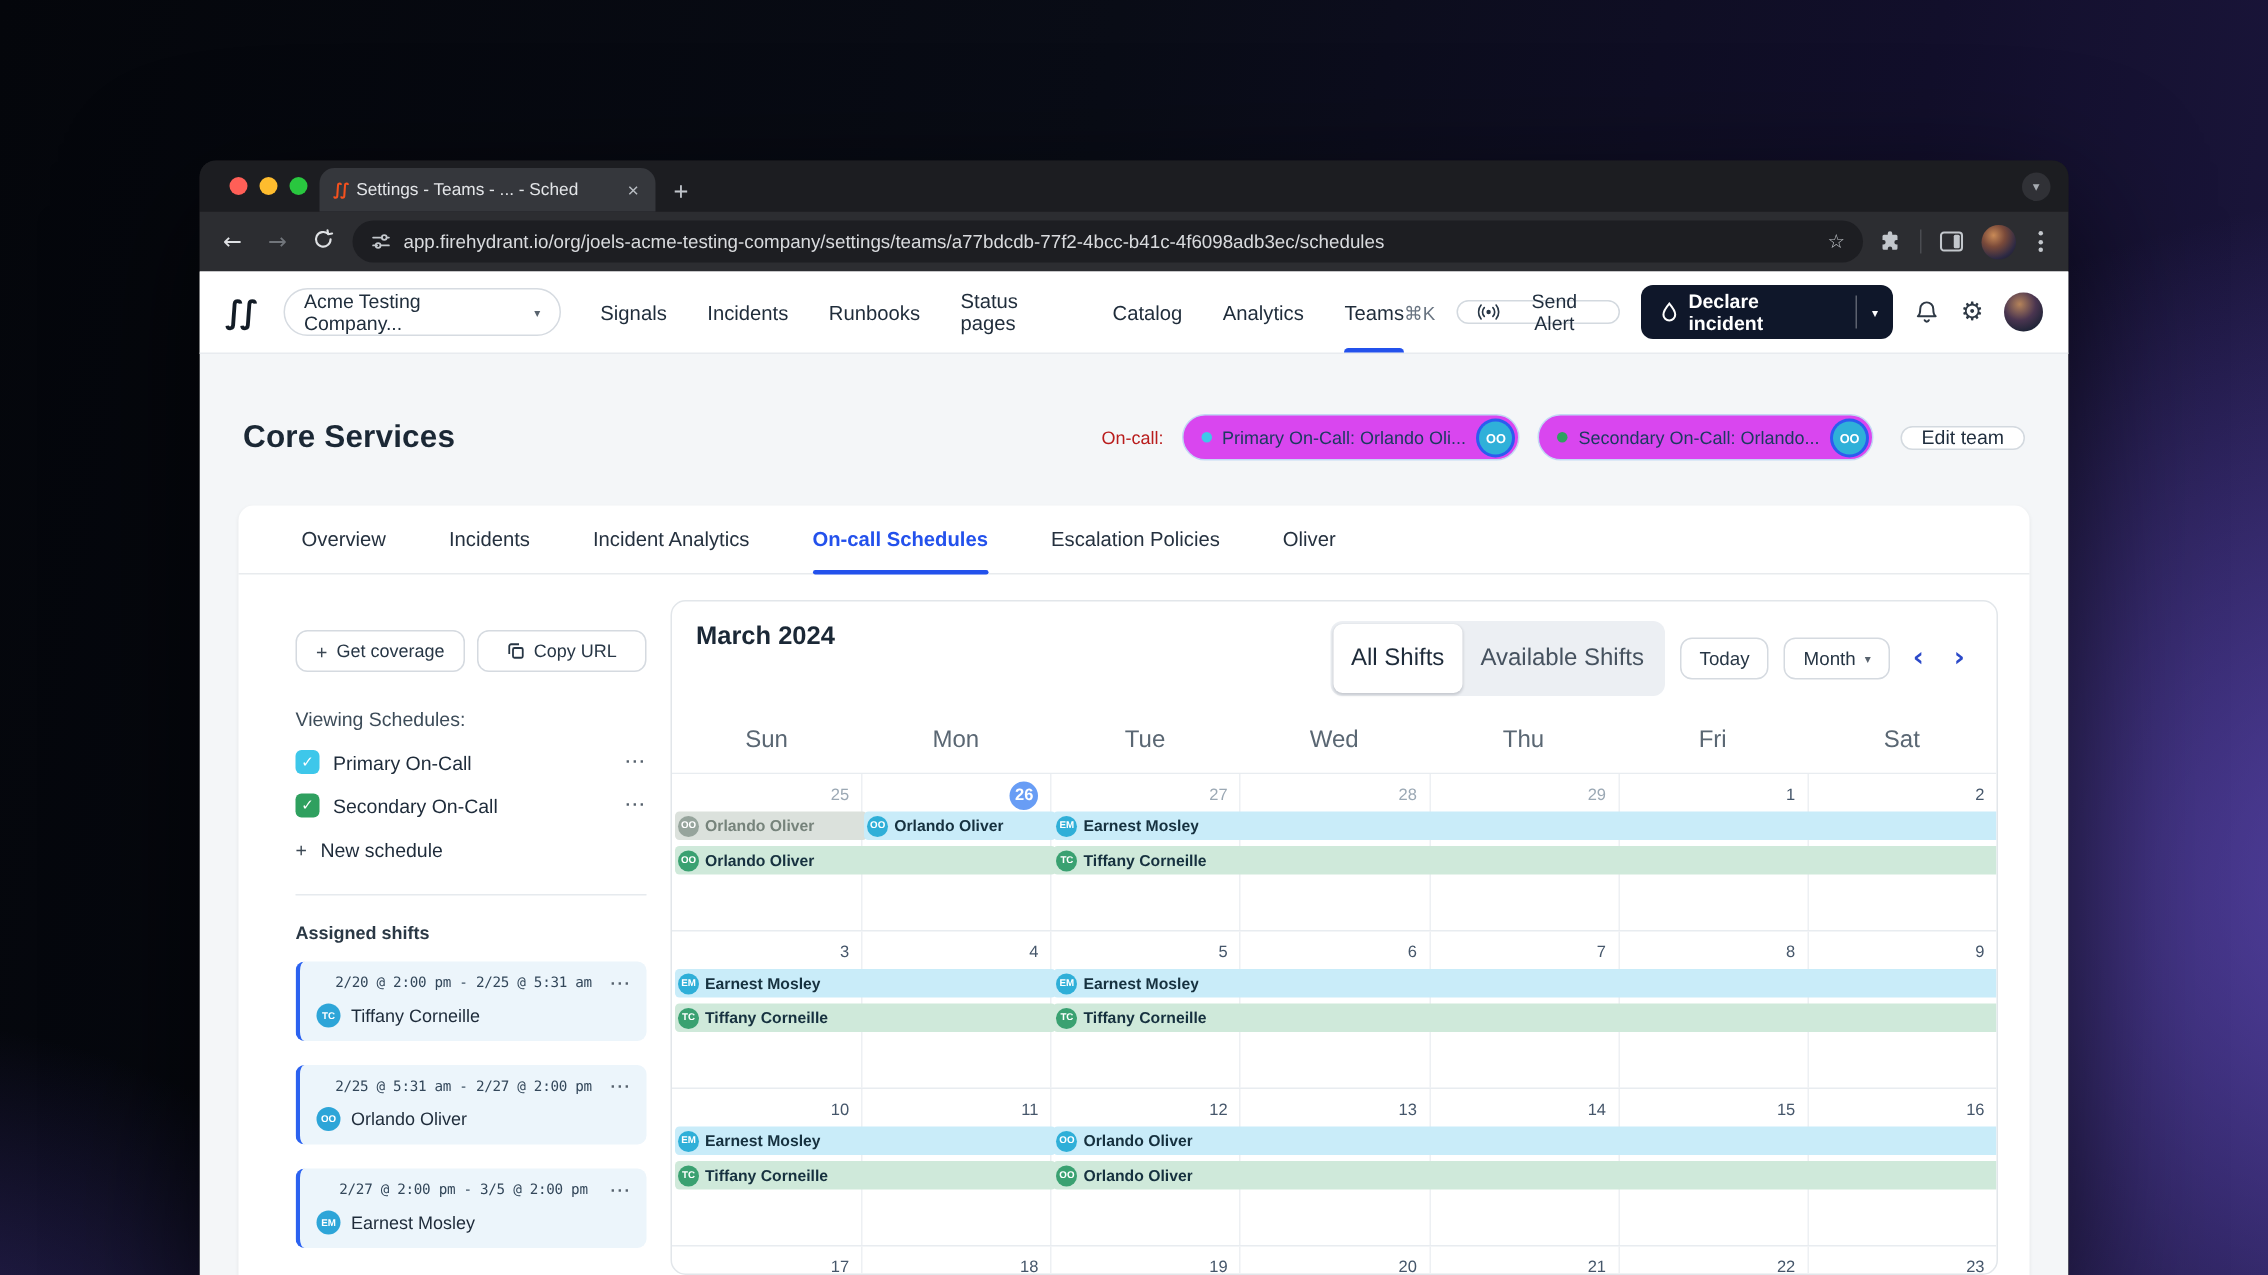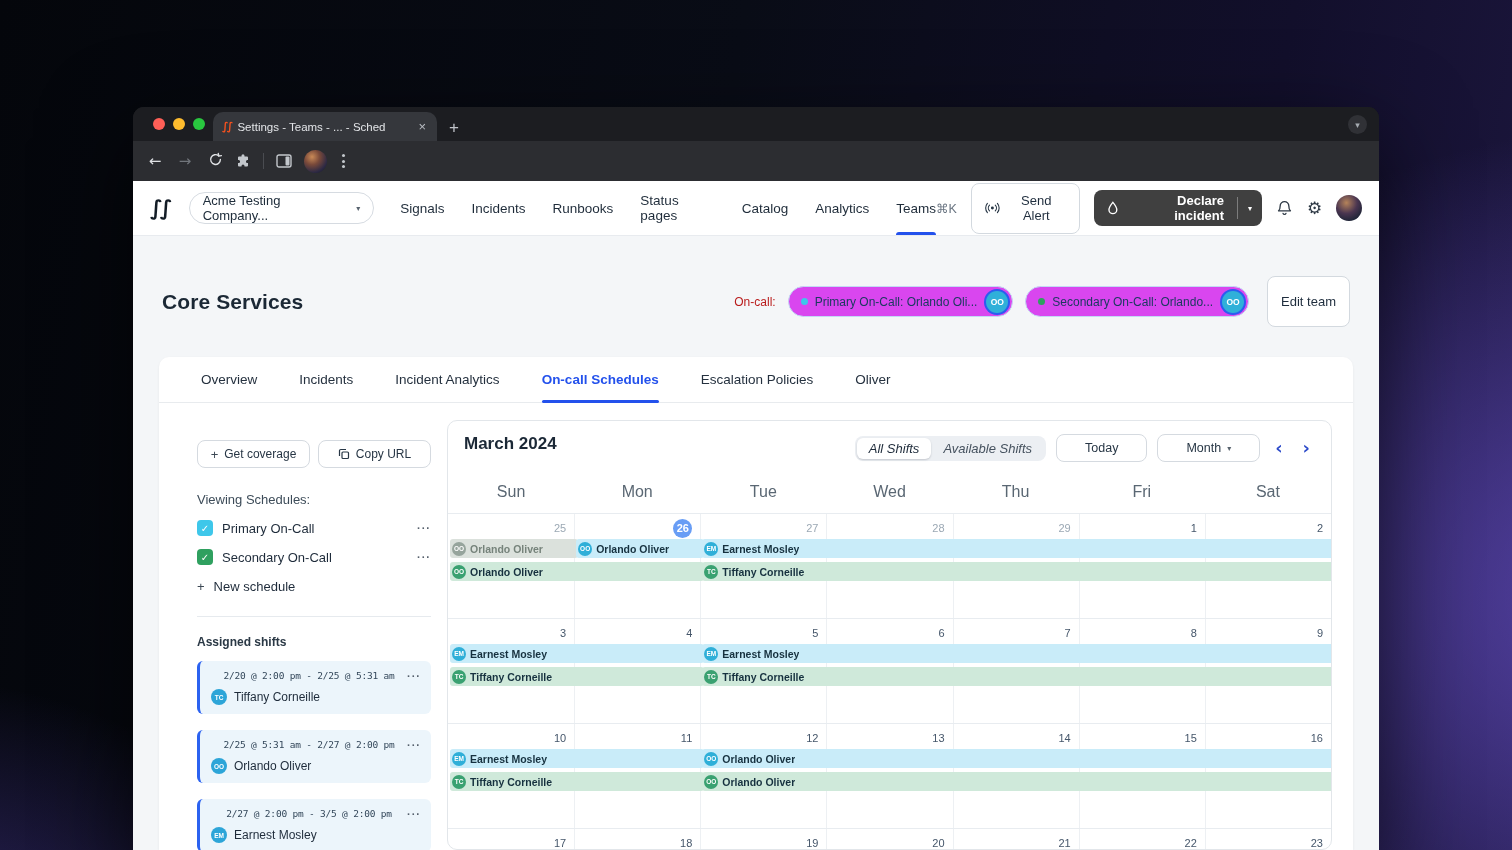--- a/index.html
+++ b/index.html
@@ -41,22 +41,22 @@
   .app{flex:1;background:#f4f6f8;display:flex;flex-direction:column;min-height:0;}
   .appheader{height:54px;background:#fff;border-bottom:1px solid #e8ebef;display:flex;align-items:center;padding:0 17px;flex:none;}
   .logo{font-family:"DejaVu Sans",sans-serif;font-size:21px;font-weight:700;color:#131c26;letter-spacing:-3px;margin-right:16px;padding-right:3px;}
   .orgpill{display:flex;align-items:center;gap:8px;border:1px solid #d6dbe1;border-radius:999px;padding:0 13px;height:30px;font-size:13px;font-weight:500;color:#202e3c;background:#fff;}
   .caret{font-size:8px;color:#58636e;font-family:"DejaVu Sans",sans-serif;}
   .mainnav{display:flex;gap:27px;margin-left:26px;align-self:stretch;}
   .nav-item{display:flex;align-items:center;font-size:13.5px;font-weight:500;color:#1f2c3a;position:relative;cursor:default;}
   .nav-item.active::after{content:"";position:absolute;left:0;right:0;bottom:0;height:3px;background:#2351ec;border-radius:3px 3px 0 0;}
   .header-right{margin-left:auto;display:flex;align-items:center;gap:14px;}
   .kbd{font-size:12.5px;color:#6a7582;}
-  .btn-outline{display:flex;align-items:center;gap:7px;height:51px;padding:0 13px;border:1px solid #d3d9df;border-radius:8px;background:#fff;font-size:13px;font-weight:500;color:#1f2d3d;font-family:"Liberation Sans",sans-serif;}
-  .btn-declare{display:flex;align-items:stretch;height:36px;background:#404040;border-radius:8px;color:#fff;overflow:hidden;text-align:right;}
+  .btn-outline{display:flex;align-items:center;gap:7px;height:16px;padding:0 13px;border:1px solid #d3d9df;border-radius:8px;background:#fff;font-size:13px;font-weight:500;color:#1f2d3d;font-family:"Liberation Sans",sans-serif;}
+  .btn-declare{display:flex;align-items:stretch;height:36px;background:#0f172a;border-radius:8px;color:#fff;overflow:hidden;}
   .btn-declare .main{display:flex;align-items:center;gap:7px;padding:0 13px;font-size:13px;font-weight:600;}
   .btn-declare .split{width:1px;background:rgba(255,255,255,.32);margin:7px 0;}
   .btn-declare .carety{display:flex;align-items:center;padding:0 10px;font-size:8px;color:#fff;font-family:"DejaVu Sans",sans-serif;}
   .hicon{display:flex;align-items:center;color:#2e3945;}
   .gearch{font-family:"DejaVu Sans",sans-serif;font-size:17px;line-height:1;}
   .avatar-top{width:26px;height:26px;border-radius:50%;background:radial-gradient(circle at 40% 30%,#b5835a,#4a3550 45%,#1b2335 80%);}
 
   .pagebar{display:flex;align-items:center;padding:40px 29px 30px;flex:none;}
   .page-title{margin:0;font-size:21px;font-weight:700;color:#1b2835;letter-spacing:.1px;}
   .oncall{margin-left:auto;display:flex;align-items:center;gap:12px;}
@@ -94,23 +94,23 @@
   .shift-person{display:flex;align-items:center;gap:7px;margin-top:7px;}
   .shift-av{width:16px;height:16px;border-radius:50%;background:#2da5d8;color:#fff;font-size:6.5px;font-weight:700;display:flex;align-items:center;justify-content:center;flex:none;}
   .shift-name{font-size:12px;color:#1e2b3a;}
 
   
   .cal{flex:1;border:1px solid #e2e6ea;border-radius:10px;background:#fff;display:flex;flex-direction:column;min-width:0;overflow:hidden;}
   .cal-head{display:flex;padding:13px 16px;flex:none;}
   .cal-title{font-size:17px;font-weight:700;color:#1b2836;}
   .cal-ctrls{margin-left:auto;display:flex;align-items:center;gap:10px;}
   .seg{display:flex;background:#eceff3;border-radius:8px;padding:2px;}
-  .seg-item{padding:3px 12px;font-size:13px;font-weight:500;color:#46525f;border-radius:6px;font-style:italic;}
+  .seg-item{padding:14px 12px;font-size:16px;font-weight:500;color:#46525f;border-radius:6px;}
   .seg-item.active{background:#fff;color:#1e2b3a;box-shadow:0 1px 2px rgba(16,24,40,.18);}
-  .cbtn{height:28px;display:flex;align-items:center;gap:6px;padding:0 28px;border:1px solid #d5dae0;border-radius:8px;background:#fff;font-size:12.5px;font-weight:500;color:#273645;font-family:"Liberation Sans",sans-serif;}
+  .cbtn{height:28px;display:flex;align-items:center;gap:6px;padding:0 12px;border:1px solid #d5dae0;border-radius:8px;background:#fff;font-size:12.5px;font-weight:500;color:#273645;font-family:"Liberation Sans",sans-serif;}
   .cal-arrow{font-size:18px;color:#2b49c9;font-weight:700;padding:0 5px;font-family:"DejaVu Sans",sans-serif;line-height:1;}
   .weekdays{display:grid;grid-template-columns:repeat(7,1fr);padding:8px 0 12px;flex:none;}
   .wd{text-align:center;font-size:16px;color:#5a6773;}
   .weeks{flex:1;min-height:0;overflow:hidden;}
   .week{height:104px;border-top:1px solid #e8ecf0;position:relative;display:grid;grid-template-columns:repeat(7,1fr);}
   .dcell{border-left:1px solid #edf0f3;padding:5px 8px 0 0;display:flex;justify-content:flex-end;align-items:flex-start;}
   .dcell:first-child{border-left:none;}
   .dnum{font-size:11px;color:#45566a;line-height:19px;}
   .dnum.out{color:#9ba8b4;}
   .dnum.today{width:19px;height:19px;border-radius:50%;background:#689df5;color:#fff;text-align:center;font-weight:600;}
@@ -142,20 +142,31 @@
       <span class="tabsearch">▾</span>
     </div>
 
     <div class="navbar">
       <span class="nav-ic">←</span>
       <span class="nav-ic dim">→</span>
       <span class="nav-ic"><svg width="15" height="15" viewBox="0 0 16 16">
             <path d="M13.2 8A5.2 5.2 0 1 1 11.4 4.1" fill="none" stroke="#dfe1e4" stroke-width="1.5" stroke-linecap="round"></path>
             <path d="M11 1.6l.5 2.8 2.8-.5" fill="none" stroke="#dfe1e4" stroke-width="1.5" stroke-linecap="round" stroke-linejoin="round"></path>
           </svg></span>
+      <div class="urlpill">
+        <span class="cicon">
+            <svg width="14" height="14" viewBox="0 0 16 16" fill="none" stroke="#c3c7cc" stroke-width="1.4" stroke-linecap="round">
+              <path d="M2 5h6.5M12.6 5H14M2 11h3M8.1 11H14"></path>
+              <circle cx="10.5" cy="5" r="1.8"></circle>
+              <circle cx="5.8" cy="11" r="1.8"></circle>
+            </svg>
+          </span>
+        <span class="url-text">app.firehydrant.io/org/joels-acme-testing-company/settings/teams/a77bdcdb-77f2-4bcc-b41c-4f6098adb3ec/schedules</span>
+        <span class="star">☆</span>
+      </div>
       <div class="chrome-right">
         <span class="cicon">
             <svg width="16" height="16" viewBox="0 0 16 16" fill="#c3c7cc">
               <path d="M6.5 2.7a1.5 1.5 0 0 1 3 0v.8h2.5a1 1 0 0 1 1 1V7h-.6a1.5 1.5 0 0 0 0 3h.6v2.5a1 1 0 0 1-1 1H9.5v-.6a1.5 1.5 0 0 0-3 0v.6H4a1 1 0 0 1-1-1V10h.6a1.5 1.5 0 0 0 0-3H3V4.5a1 1 0 0 1 1-1h2.5z"></path>
             </svg>
           </span>
         <span class="vsep"></span>
         <span class="cicon">
             <svg width="16" height="14" viewBox="0 0 16 14">
               <rect x="1" y="1" width="14" height="12" rx="2" fill="none" stroke="#c3c7cc" stroke-width="1.4"></rect>

